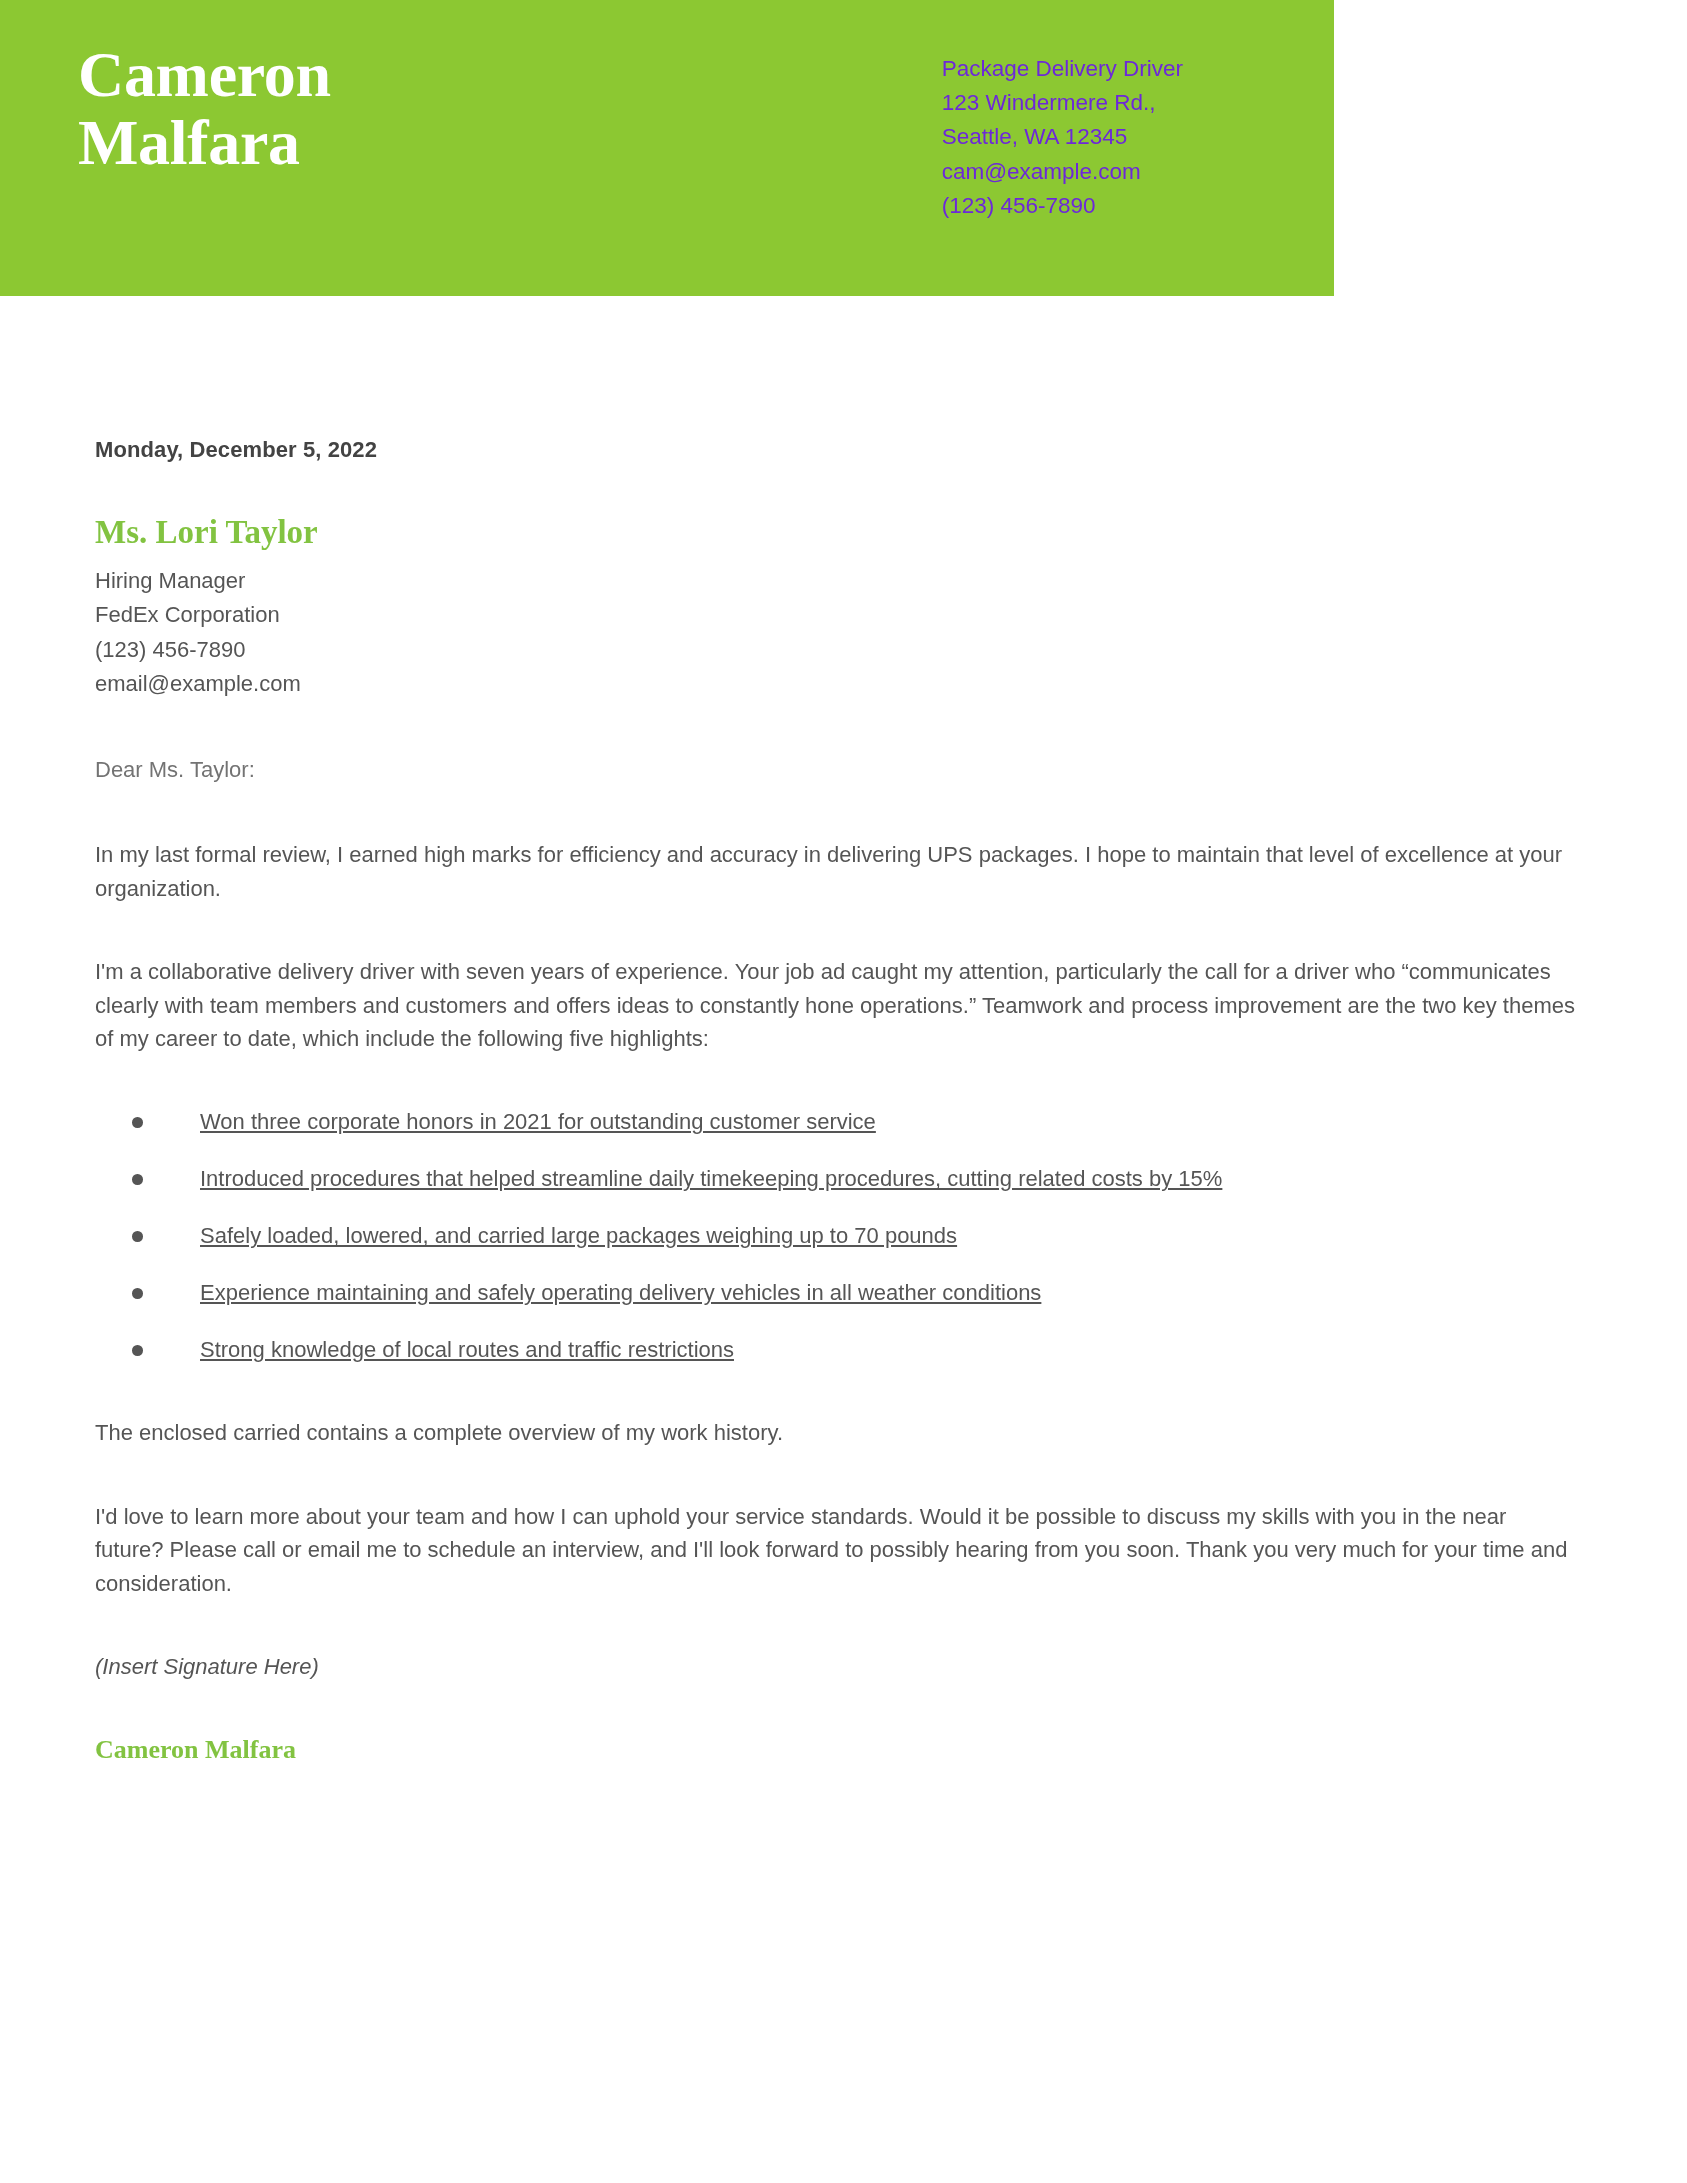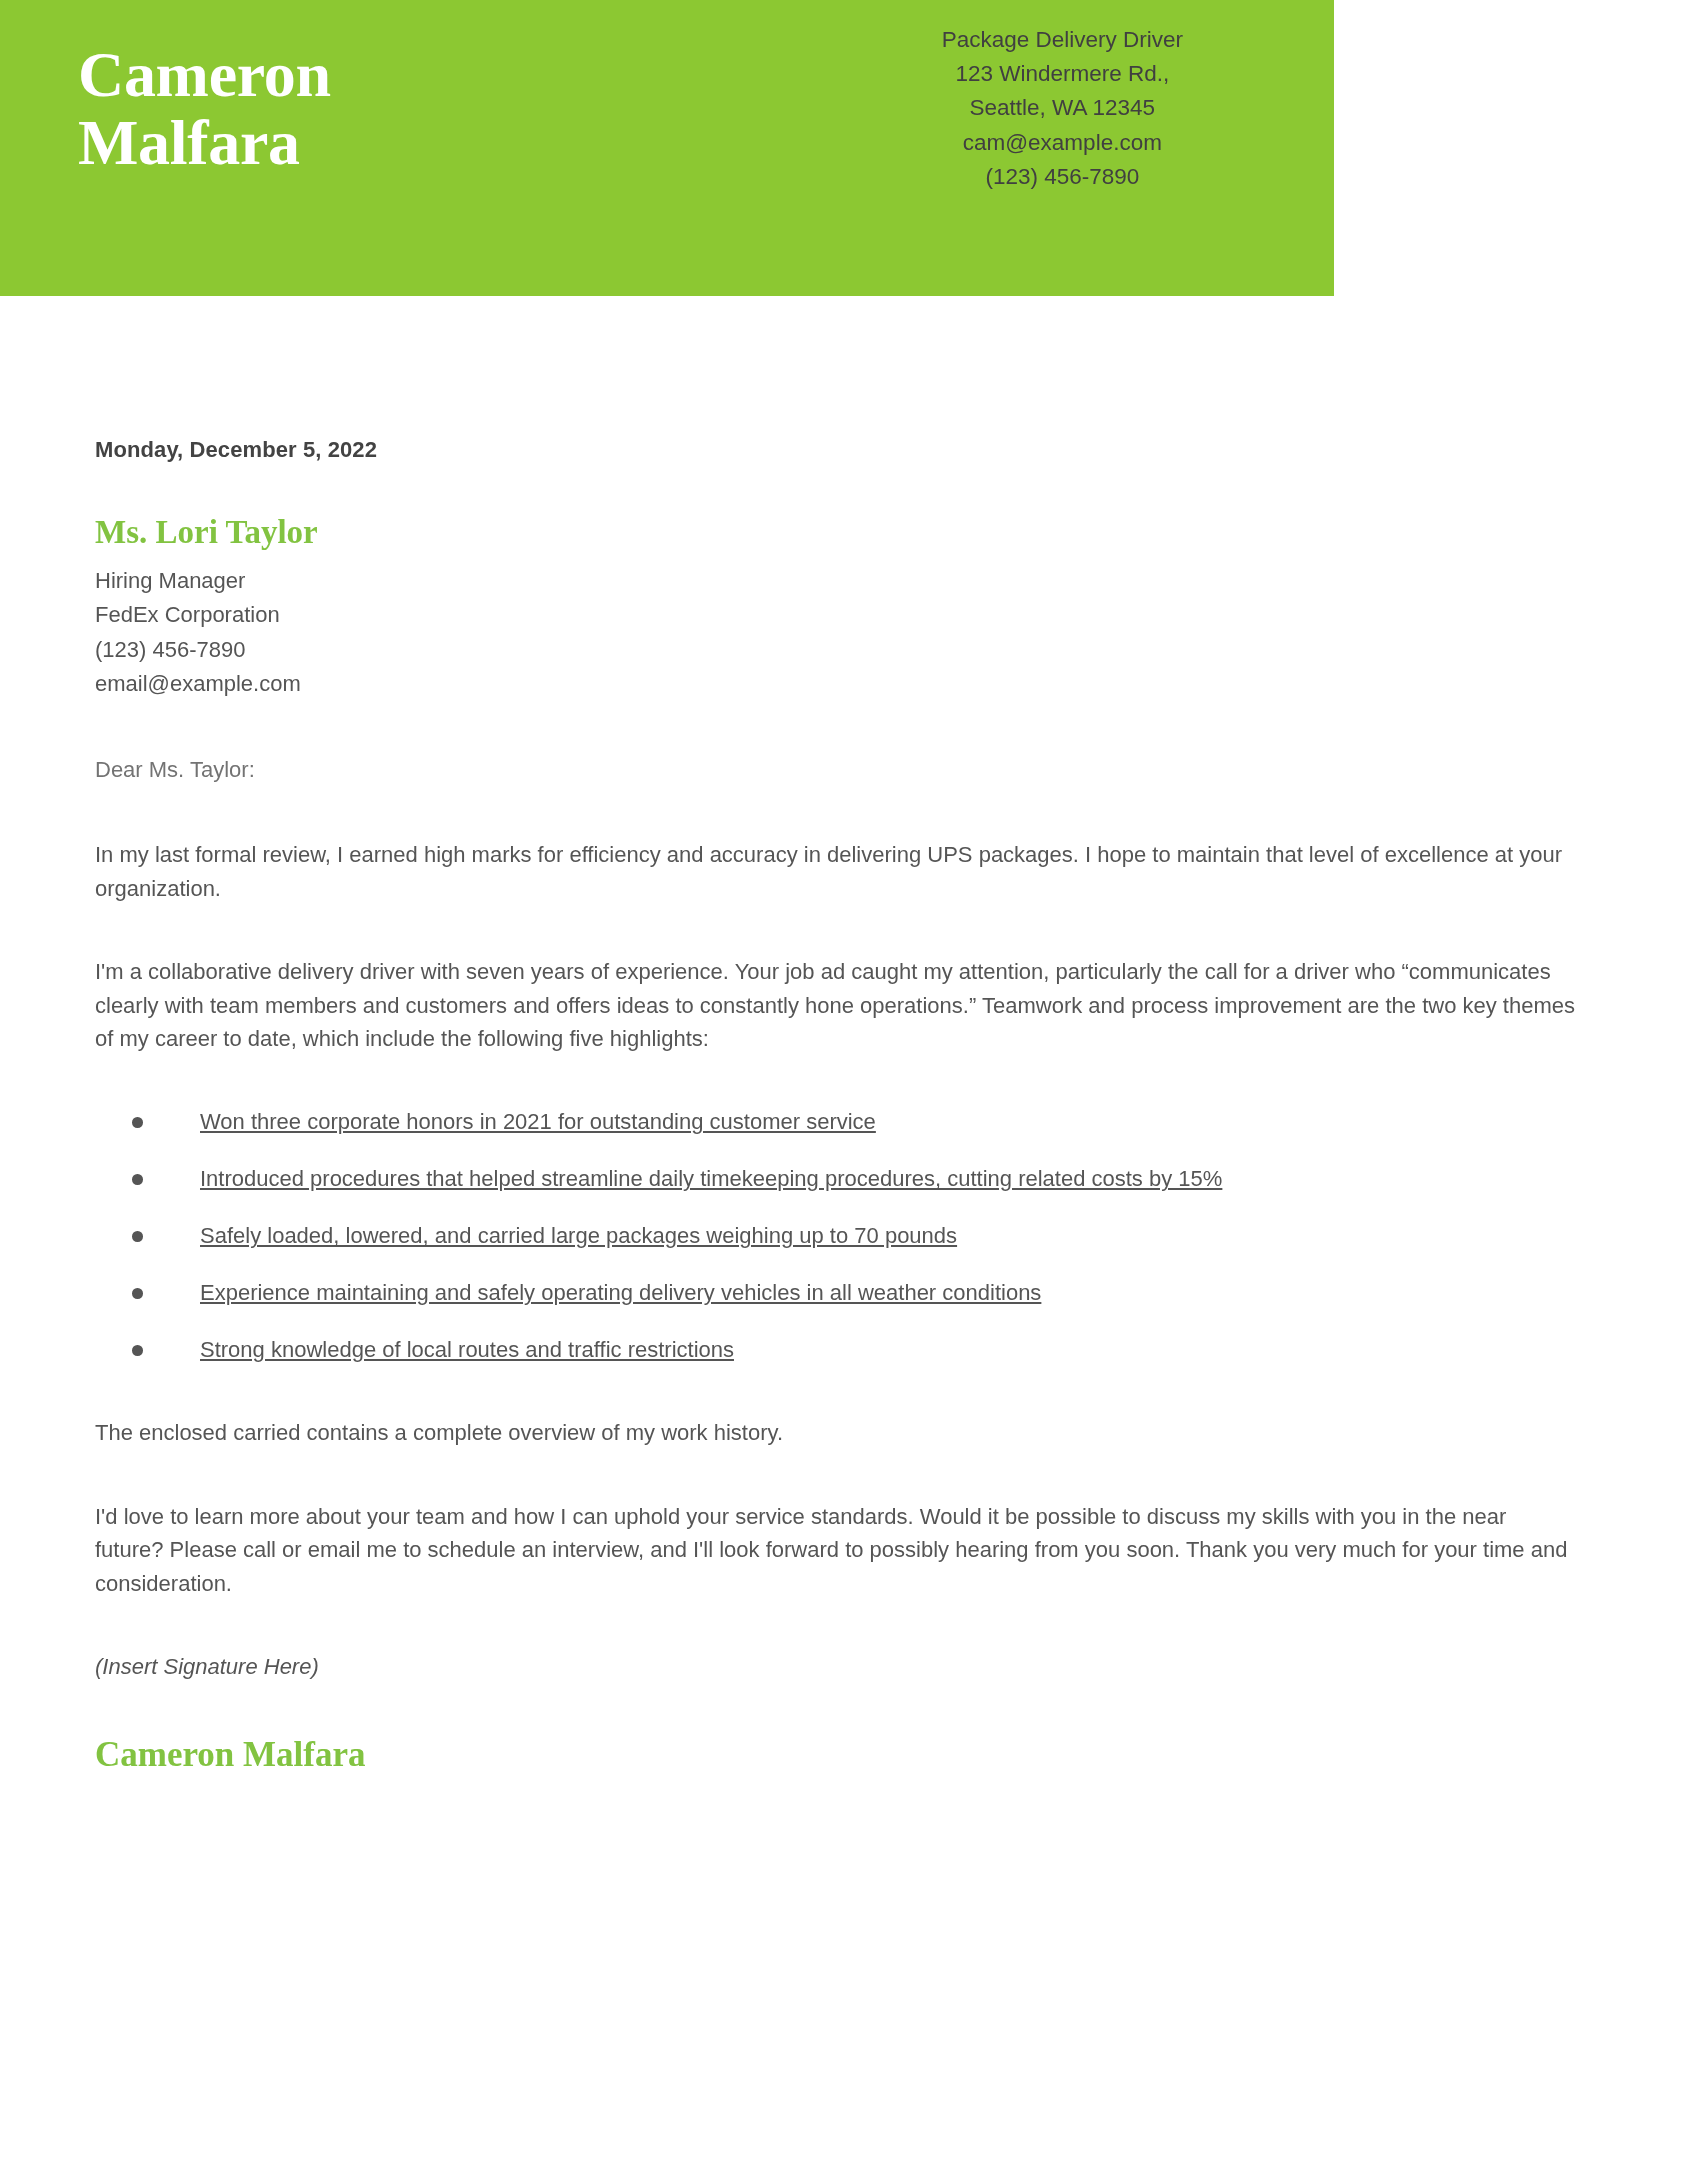--- a/index.html
+++ b/index.html
@@ -45,23 +45,23 @@
     line-height: 1.07;
     letter-spacing: -0.3px;
   }
   .header-name .line {
     display: block;
   }
 
   .header-contact {
     position: absolute;
     right: 151px;
-    top: 23px;
-    text-align: center;
-    color: #404040;
+    top: 52px;
+    text-align: left;
+    color: #6d28d9;
     font-size: 22.5px;
     line-height: 1.52;
     font-family: "Liberation Sans", sans-serif;
   }
   .header-contact .cline {
     display: block;
     white-space: nowrap;
   }
 
   
@@ -145,21 +145,21 @@
   .signature-placeholder {
     margin: 0 0 52px 0;
     font-style: italic;
     color: #555555;
   }
 
   .signature-name {
     font-family: "Liberation Serif", serif;
     font-weight: 700;
     color: #82C341;
-    font-size: 35px;
+    font-size: 26px;
     line-height: 1.1;
     margin: 0;
   }
 </style>
 </head>
 <body>
 
 <div class="page">
 
   <div class="header-band">

